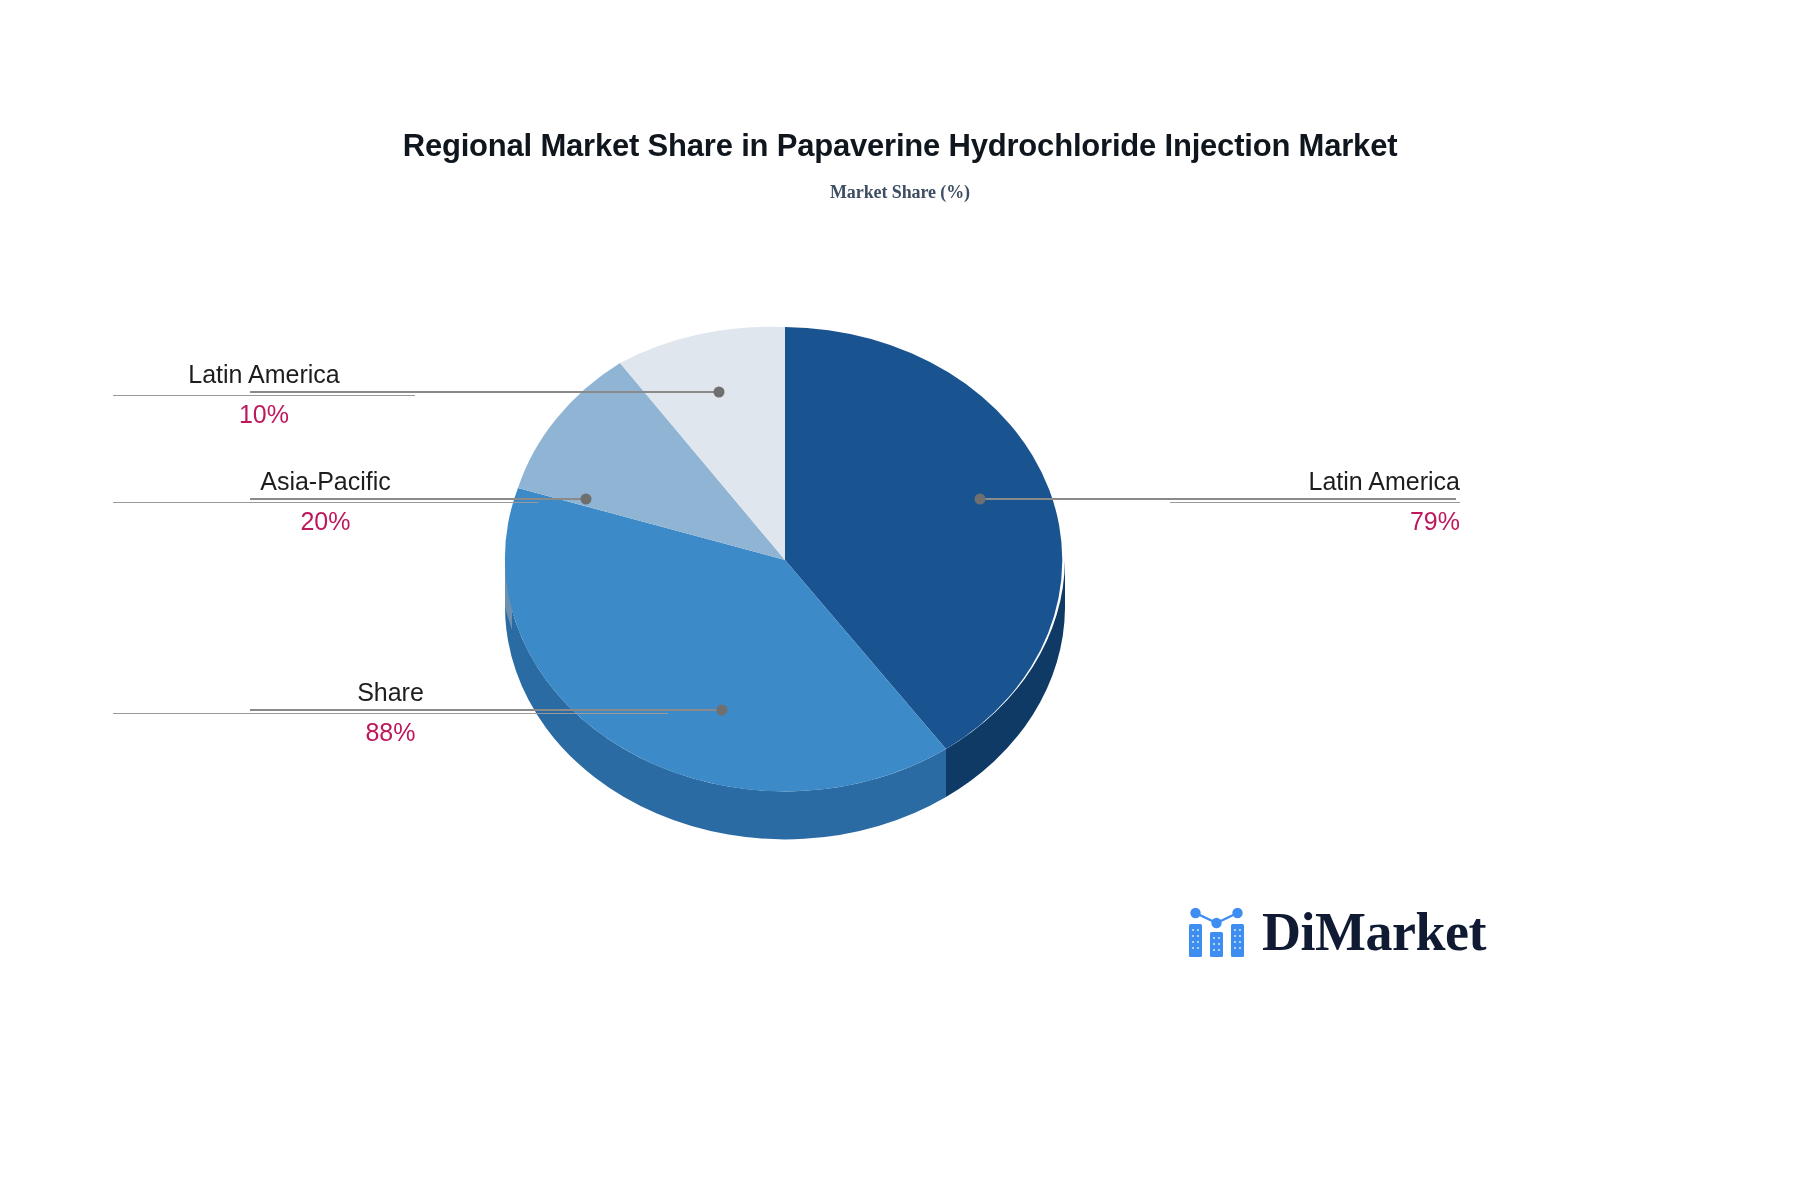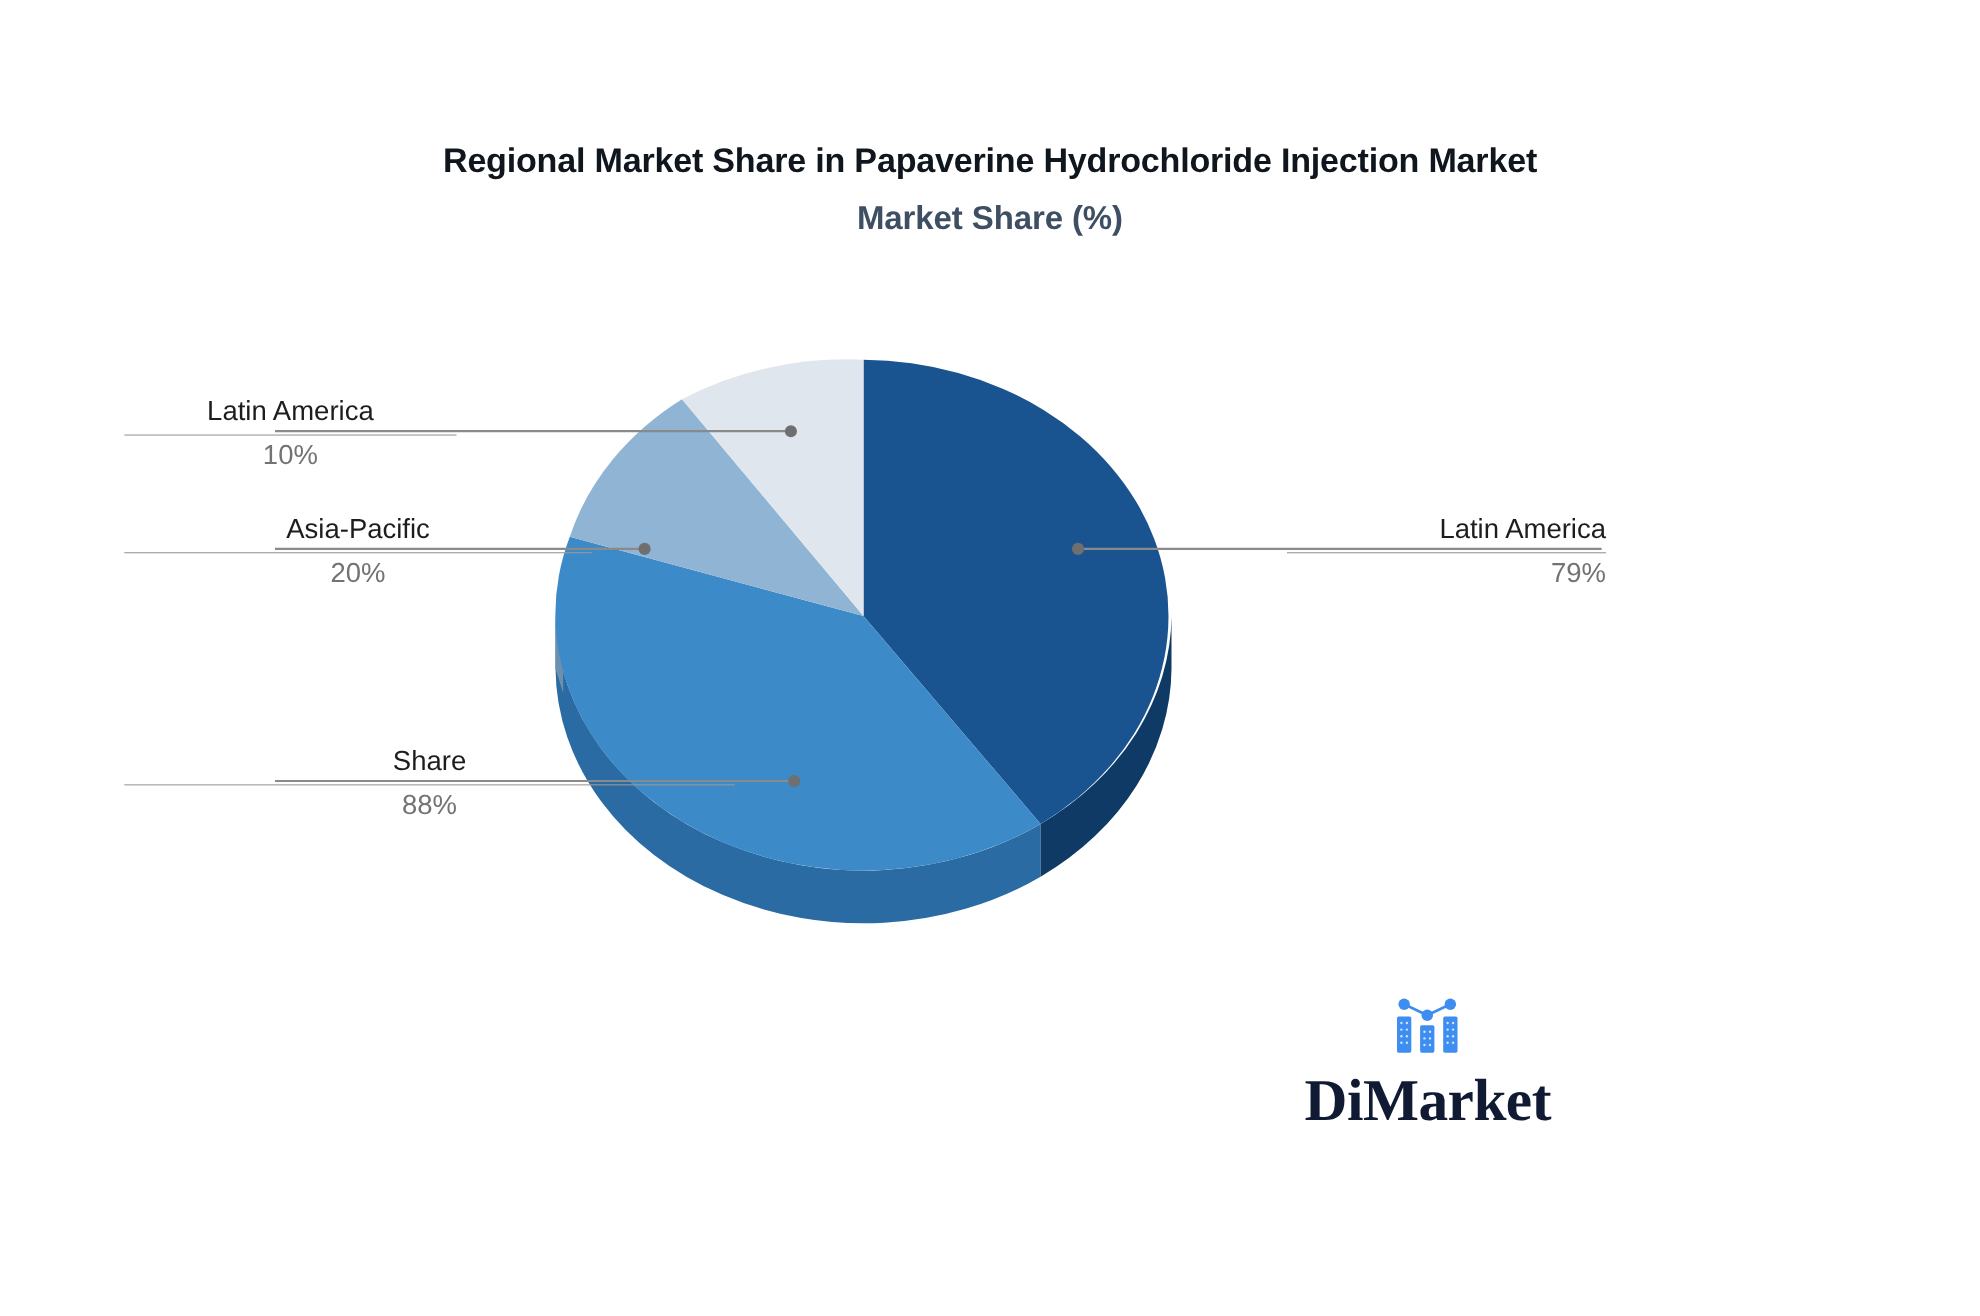--- a/index.html
+++ b/index.html
@@ -32,25 +32,26 @@
   }
   .chart-title {
     font-size: 31px;
     font-weight: bold;
     color: #10161d;
     letter-spacing: -0.2px;
     line-height: 1.15;
     margin: 0;
   }
   .chart-subtitle {
-    font-size: 30px;
+    font-size: 18px;
     font-weight: bold;
     color: #3f4f63;
     margin: 18px 0 0 0;
     letter-spacing: -0.1px;
+    font-family: Liberation Serif, serif;
   }
 
   
   .pie-wrap {
     position: absolute;
     left: 0;
     top: 0;
     width: 1800px;
     height: 1196px;
     pointer-events: none;
@@ -68,41 +69,40 @@
     white-space: nowrap;
     line-height: 1.18;
   }
   .callout .rule {
     height: 1px;
     background: #9a9a9a;
     margin: 5px 0 4px 0;
   }
   .callout .val {
     font-size: 25px;
-    color: #737373;
+    color: #be185d;
     line-height: 1.18;
   }
   .callout.left  .cat, .callout.left  .val { text-align: center; }
   .callout.right .cat, .callout.right .val { text-align: right; }
 
   
   #callout-latin-america { left: 113px; top: 360px;  width: 302px; }
   #callout-asia-pacific  { left: 113px; top: 467px;  width: 425px; }
   #callout-europe        { left: 113px; top: 678px;  width: 555px; }
   #callout-north-america { left: 1170px; top: 467px; width: 290px; }
 
   
   .logo {
     position: absolute;
     left: 1186px;
     top: 905px;
     display: flex;
     align-items: center;
     gap: 14px;
-    flex-direction: column;
   }
   .logo-mark { display: block; }
   .logo-text {
     font-family: "Liberation Serif", serif;
     font-size: 54px;
     font-weight: bold;
     color: #101b33;
     letter-spacing: -0.5px;
     line-height: 1;
   }

